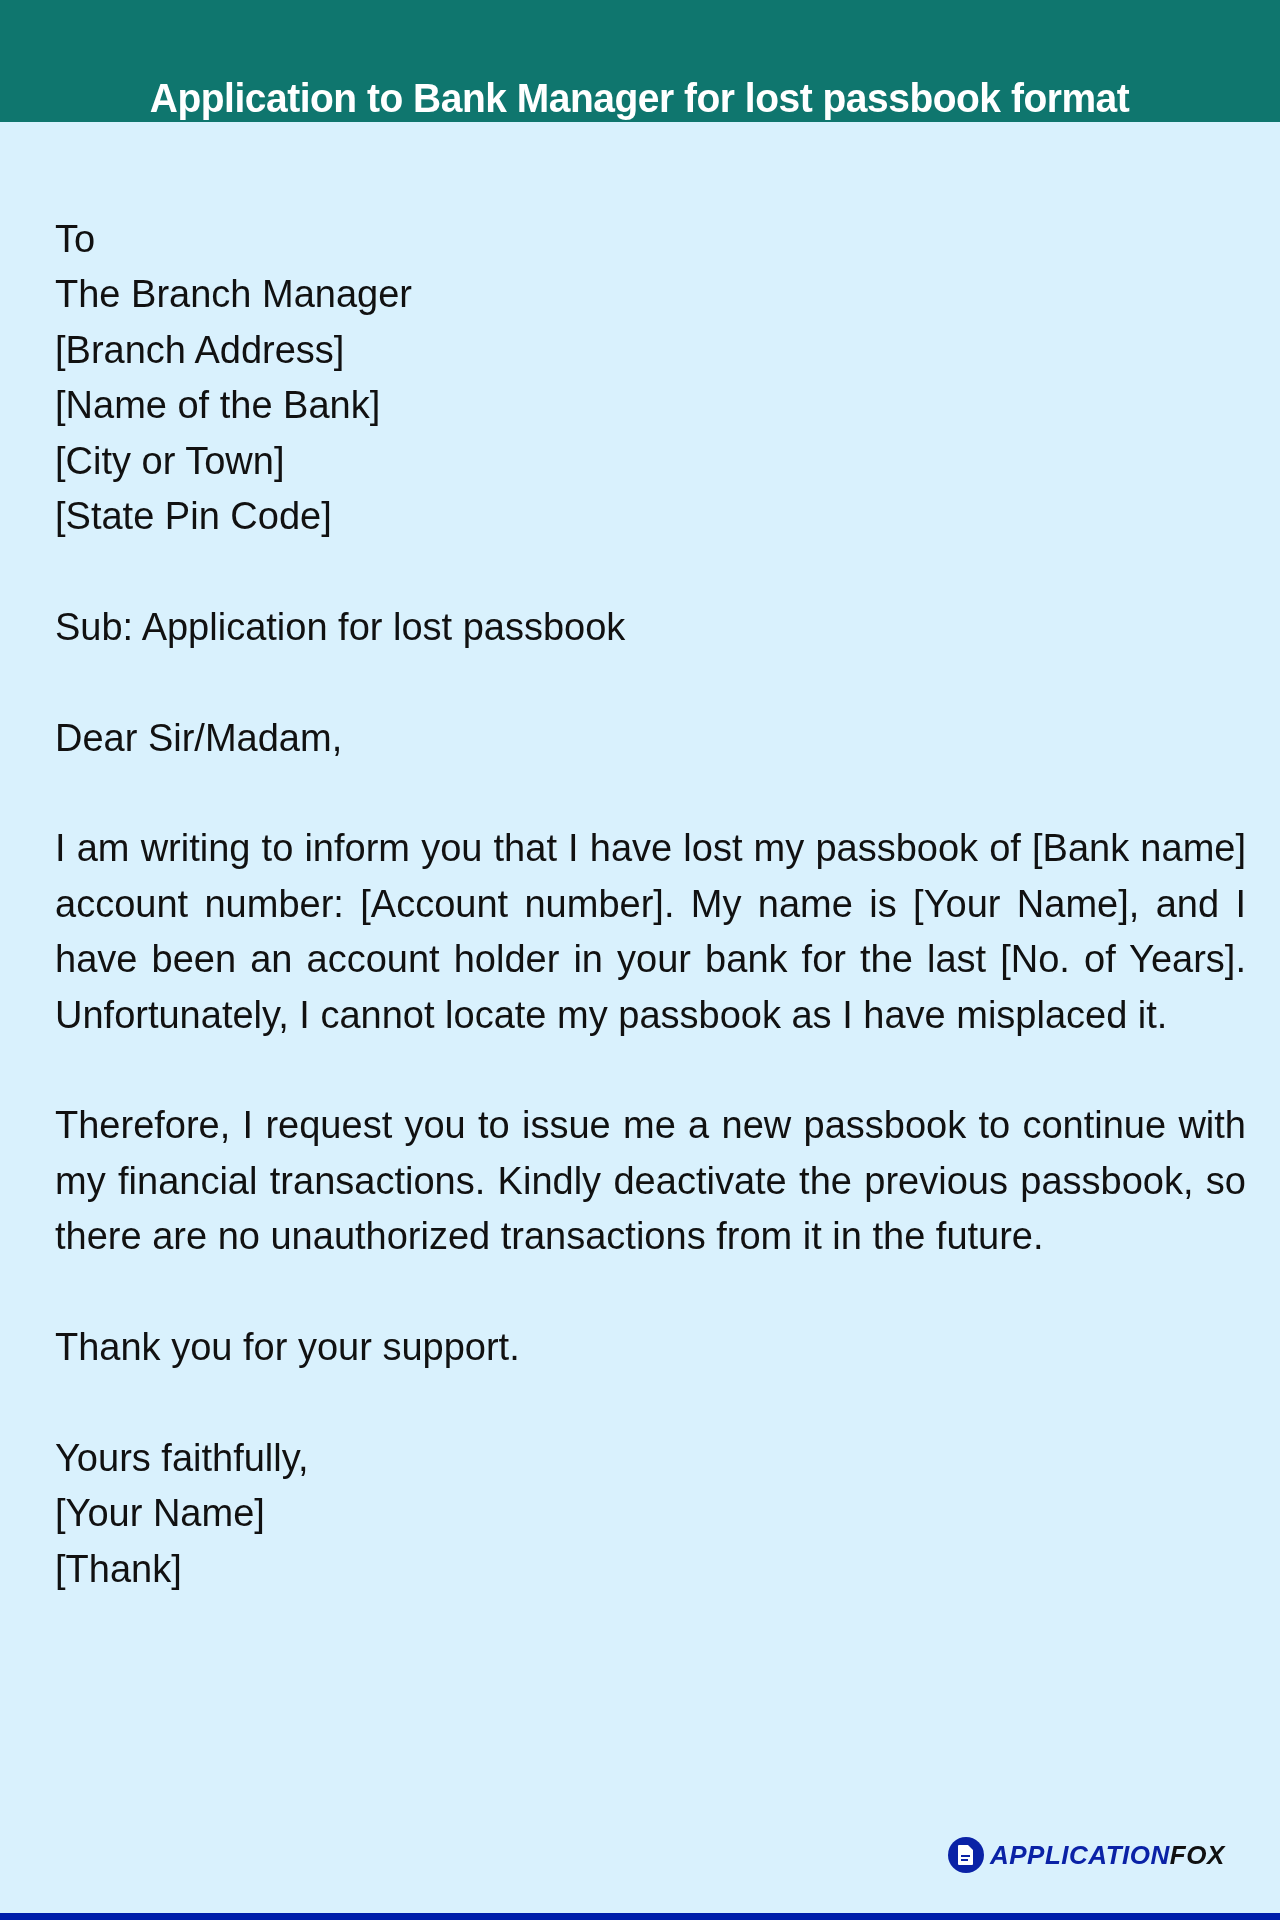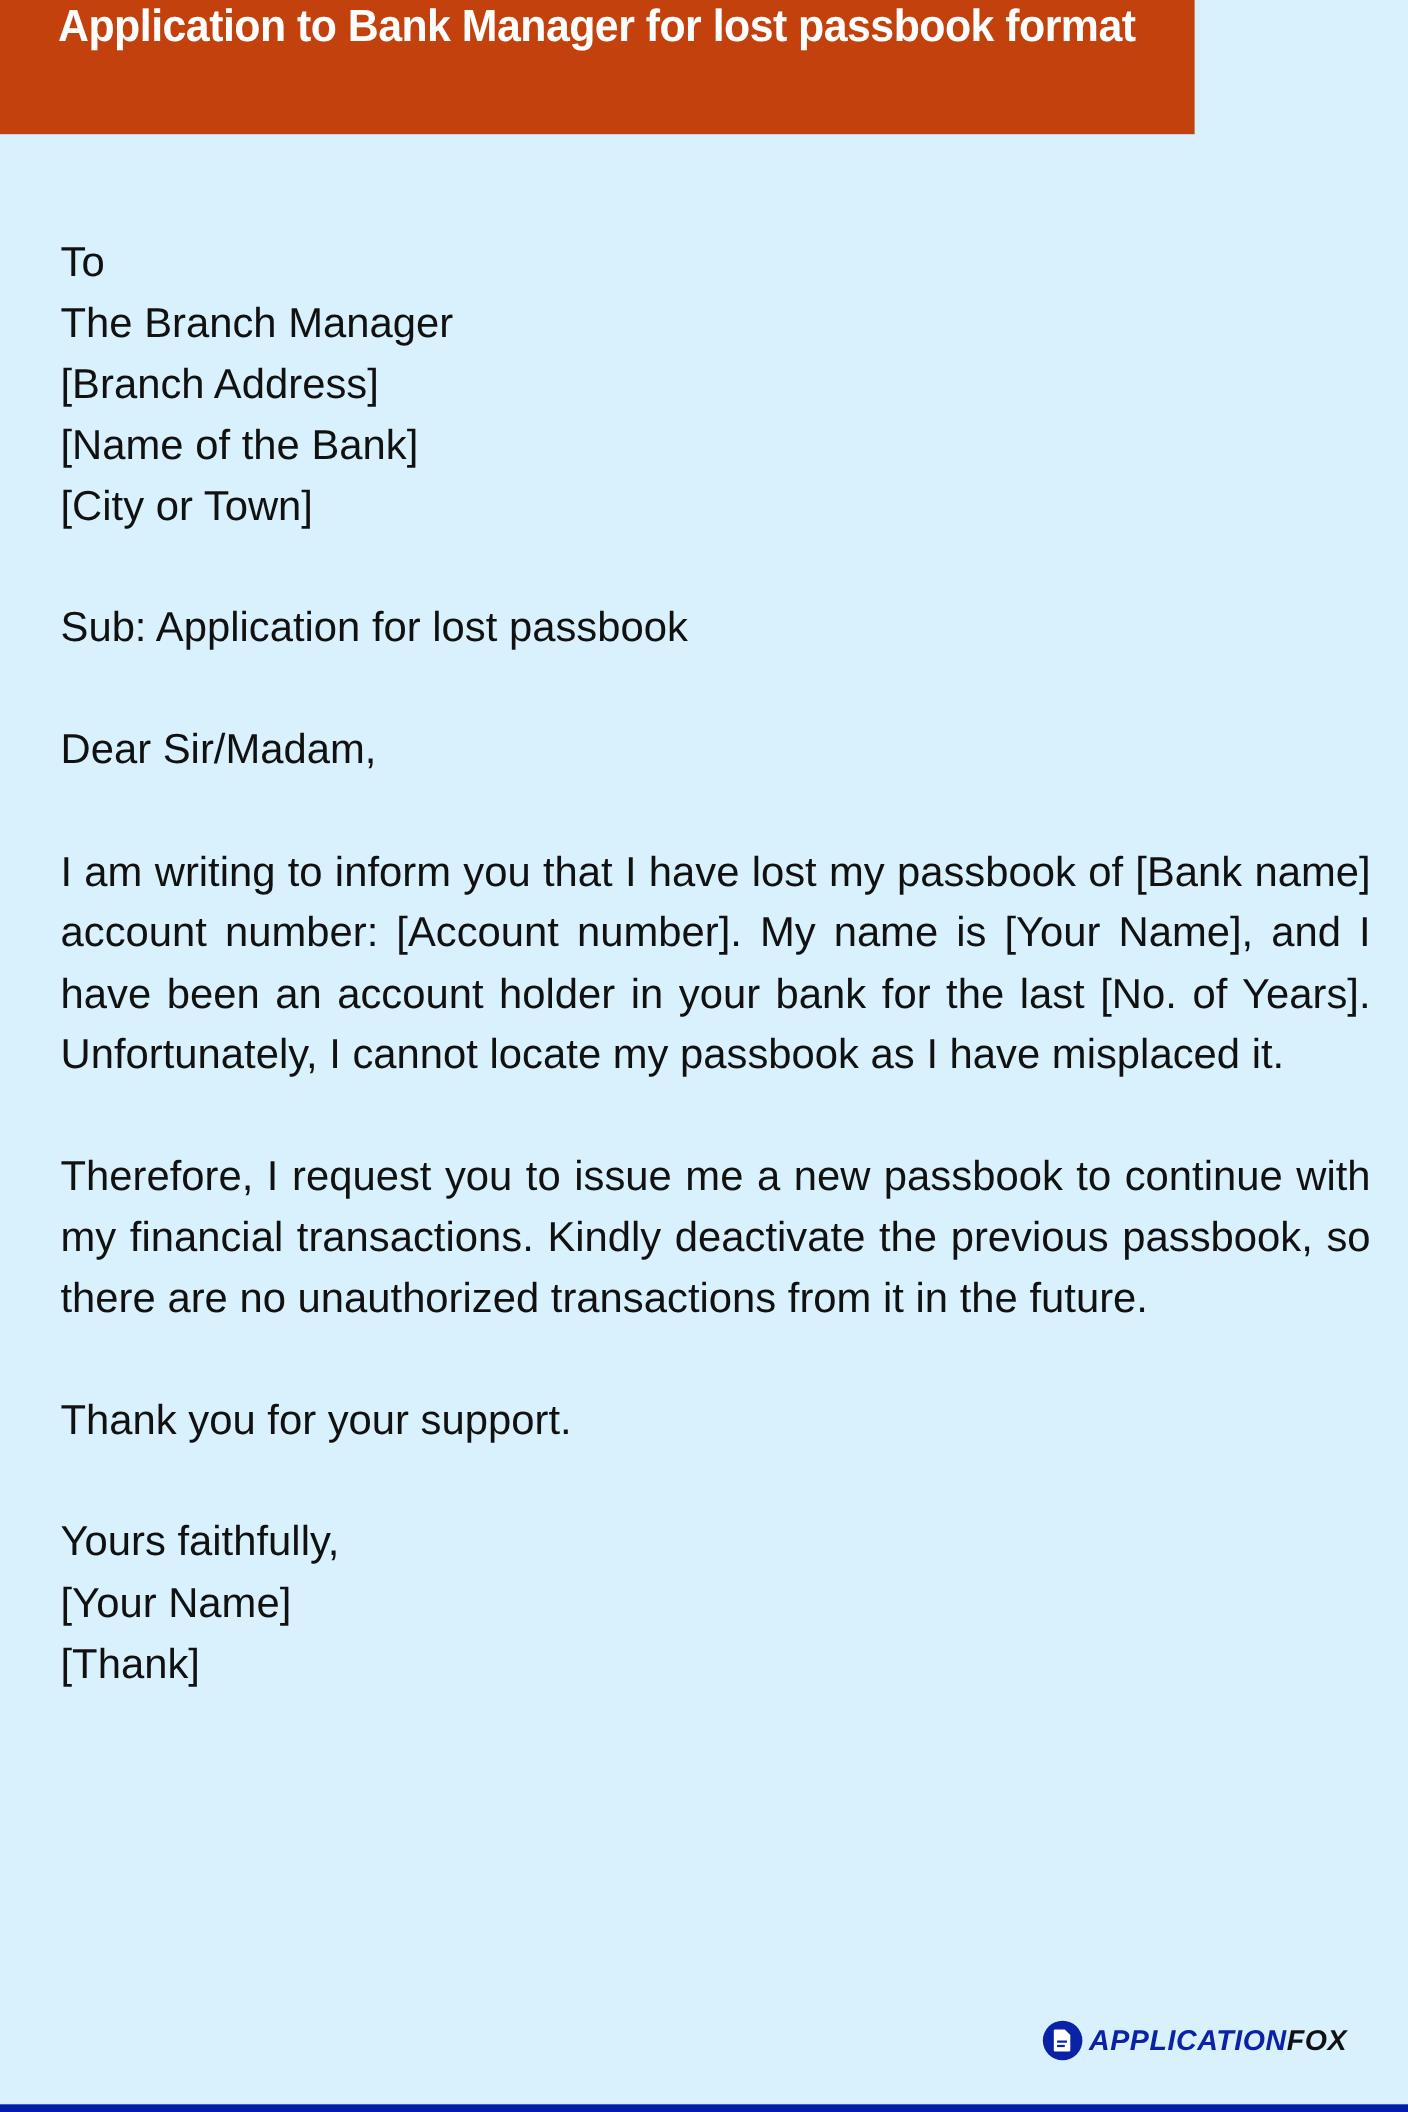--- a/index.html
+++ b/index.html
@@ -3,23 +3,23 @@
 <meta charset="utf-8">
 <style>
   html, body { margin: 0; padding: 0; }
   body {
     width: 1280px; height: 1920px; position: relative; overflow: hidden;
     background: #d9f1fd;
     font-family: "DejaVu Sans", sans-serif;
     color: #111;
   }
   .header {
-    position: absolute; left: 0; top: 0; width: 1086px; height: 122px;
-    background: #c2410c;
-    display: flex; align-items: flex-start; justify-content: center;
+    position: absolute; left: 0; top: 0; width: 1280px; height: 122px;
+    background: #0f766e;
+    display: flex; align-items: flex-end; justify-content: center;
   }
   .header h1 {
     margin: 0; color: #fff; font-size: 41px; font-weight: bold;
     letter-spacing: -0.5px;
     font-family: "Liberation Sans", sans-serif;
     transform: scaleX(0.95);
   }
   .letter {
     position: absolute; left: 55px; top: 212px; width: 1191px;
     font-size: 38px; line-height: 55.4px;
@@ -53,20 +53,21 @@
   <h1>Application to Bank Manager for lost passbook format</h1>
 </div>
 
 <div class="letter">
   <div>
     <span class="line">To</span>
     <span class="line">The Branch Manager</span>
     <span class="line">[Branch Address]</span>
     <span class="line">[Name of the Bank]</span>
     <span class="line">[City or Town]</span>
+    <span class="line">[State Pin Code]</span>
   </div>
   <div class="gap"></div>
   <span class="line">Sub: Application for lost passbook</span>
   <div class="gap"></div>
   <span class="line">Dear Sir/Madam,</span>
   <div class="gap"></div>
   <div class="para">I am writing to inform you that I have lost my passbook of [Bank name] account number: [Account number]. My name is [Your Name], and I have been an account holder in your bank for the last [No. of Years]. Unfortunately, I cannot locate my passbook as I have misplaced it.</div>
   <div class="gap"></div>
   <div class="para">Therefore, I request you to issue me a new passbook to continue with my financial transactions. Kindly deactivate the previous passbook, so there are no unauthorized transactions from it in the future.</div>
   <div class="gap"></div>

